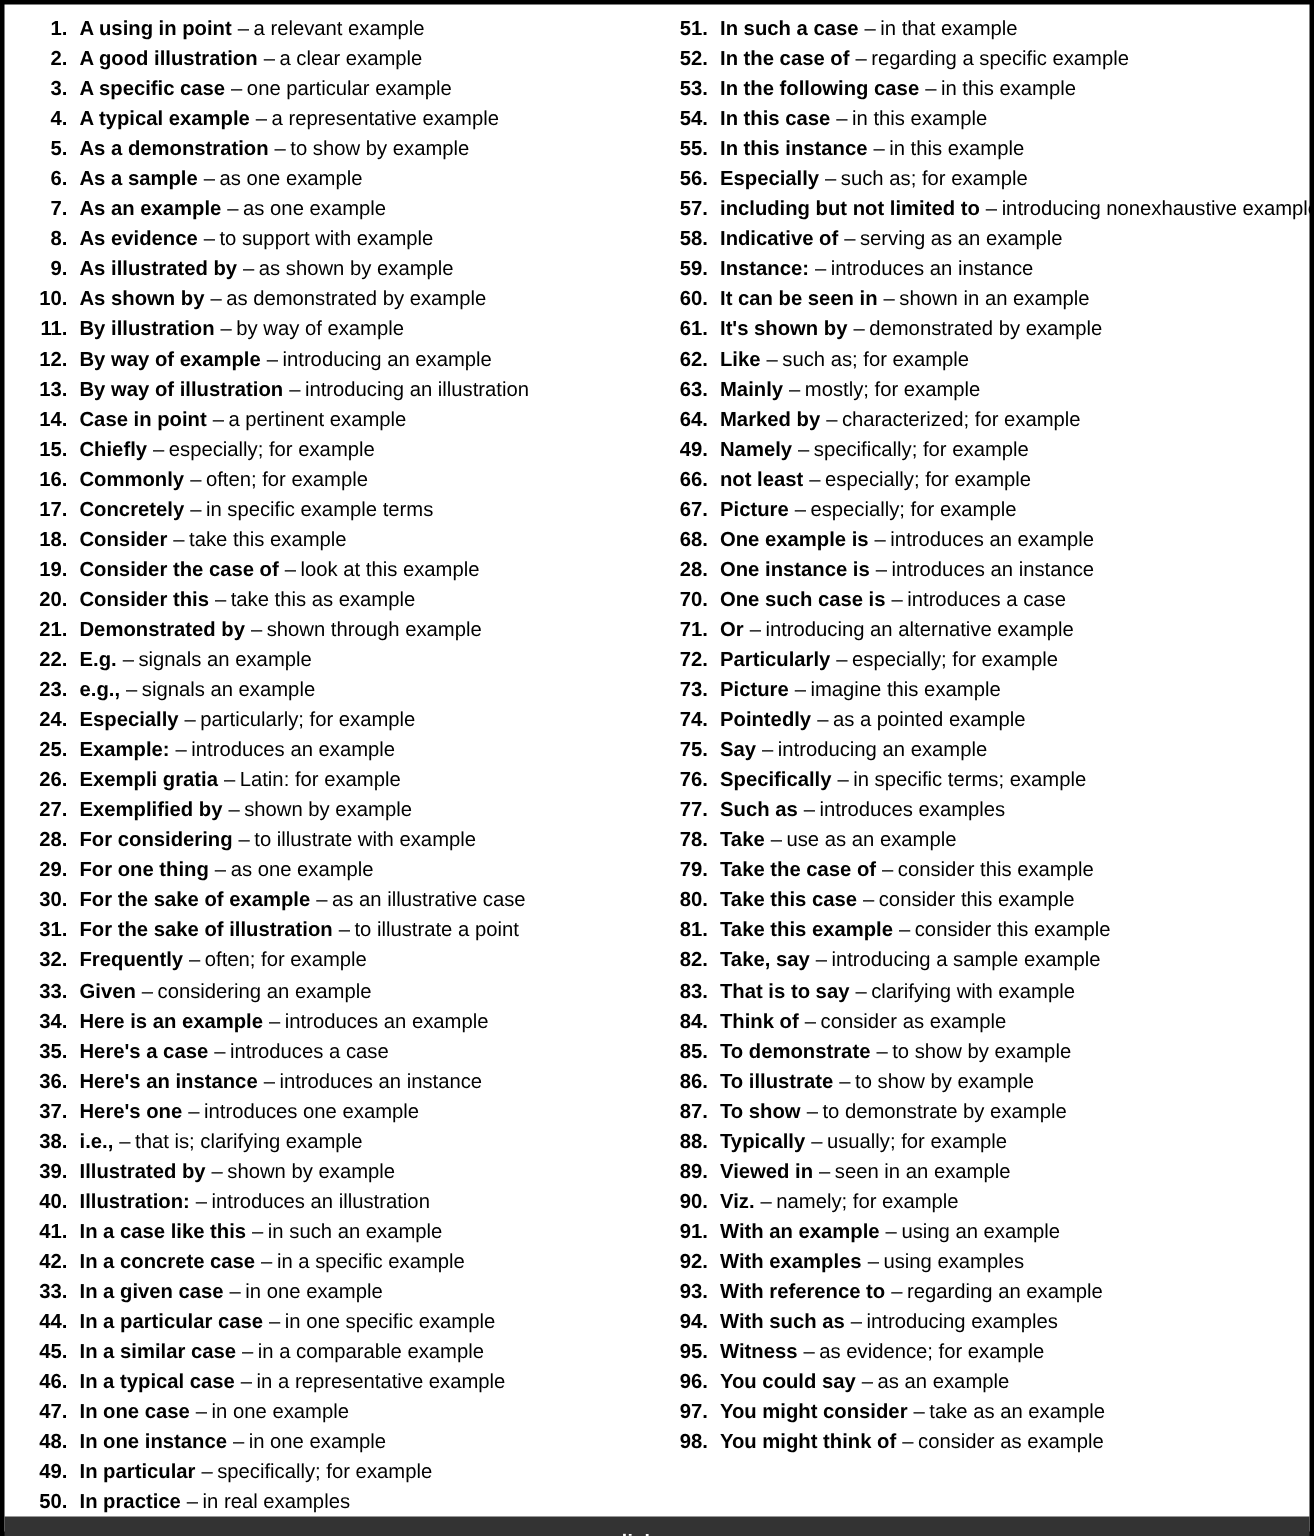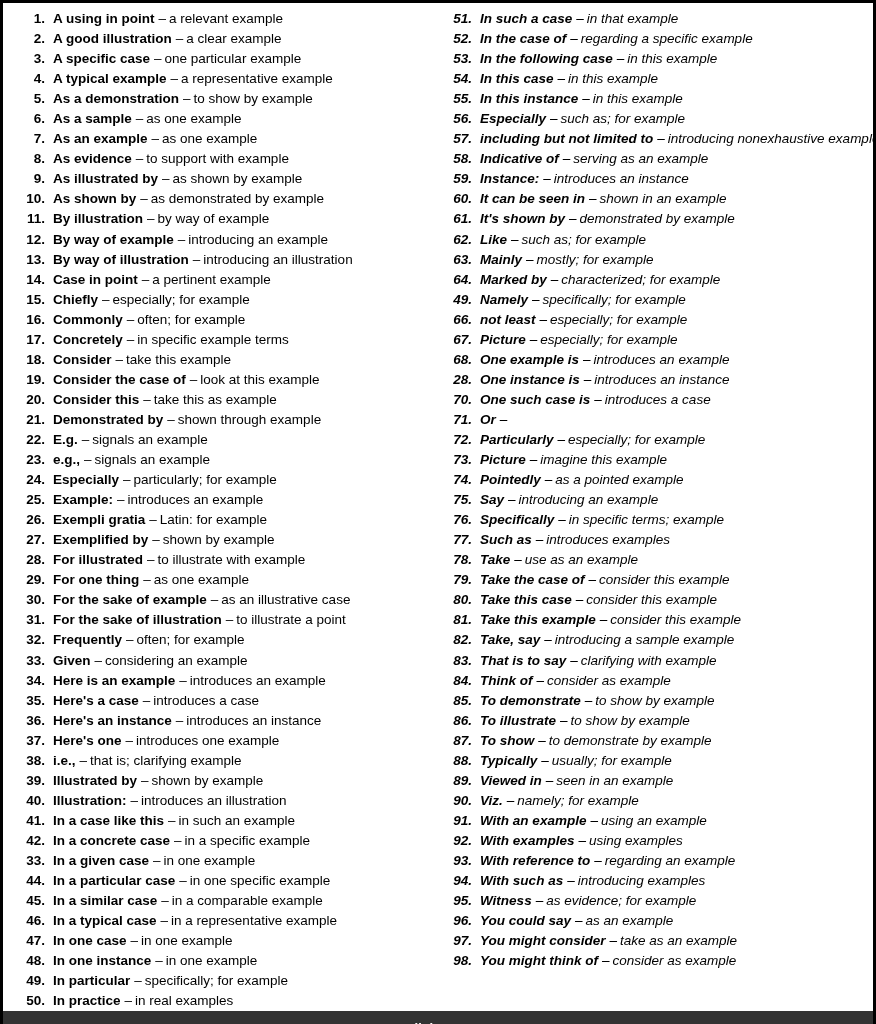--- a/index.html
+++ b/index.html
@@ -32,21 +32,21 @@
     display: flex;
     flex-direction: row;
     padding: 6px 8px 0 8px;
     box-sizing: border-box;
   }
   .column {
     width: 50%;
     box-sizing: border-box;
   }
   .column.left { padding-left: 6px; padding-right: 6px; }
-  .column.right { padding-left: 6px; padding-right: 4px; font-style: italic; }
+  .column.right { padding-left: 6px; padding-right: 4px; }
 
   ol.list {
     list-style: none;
     margin: 0;
     padding: 0;
   }
   ol.list li {
     display: flex;
     align-items: baseline;
     font-size: 13.5px;
@@ -247,21 +247,21 @@
             <span class="def">Latin: for example</span>
           </li>
           <li>
             <span class="num">27.</span>
             <span class="term">Exemplified by</span>
             <span class="dash">–</span>
             <span class="def">shown by example</span>
           </li>
           <li>
             <span class="num">28.</span>
-            <span class="term">For illustrated</span>
+            <span class="term">For considering</span>
             <span class="dash">–</span>
             <span class="def">to illustrate with example</span>
           </li>
           <li>
             <span class="num">29.</span>
             <span class="term">For one thing</span>
             <span class="dash">–</span>
             <span class="def">as one example</span>
           </li>
           <li>
@@ -511,20 +511,21 @@
           <li>
             <span class="num">70.</span>
             <span class="term">One such case is</span>
             <span class="dash">–</span>
             <span class="def">introduces a case</span>
           </li>
           <li>
             <span class="num">71.</span>
             <span class="term">Or</span>
             <span class="dash">–</span>
+            <span class="def">introducing an alternative example</span>
           </li>
           <li>
             <span class="num">72.</span>
             <span class="term">Particularly</span>
             <span class="dash">–</span>
             <span class="def">especially; for example</span>
           </li>
           <li>
             <span class="num">73.</span>
             <span class="term">Picture</span>

